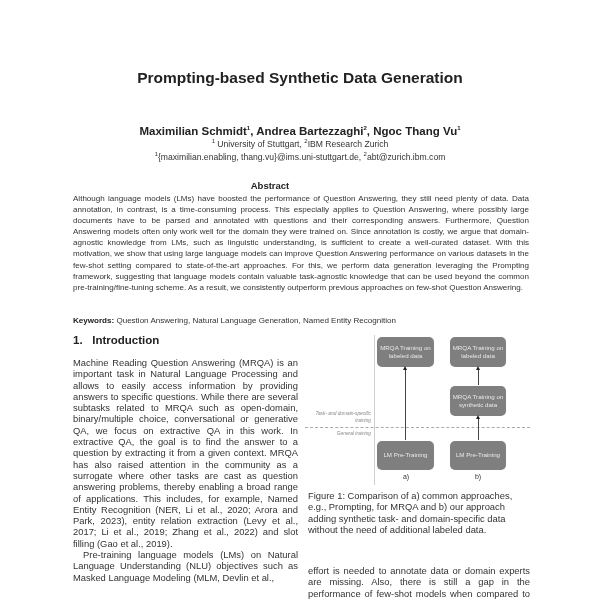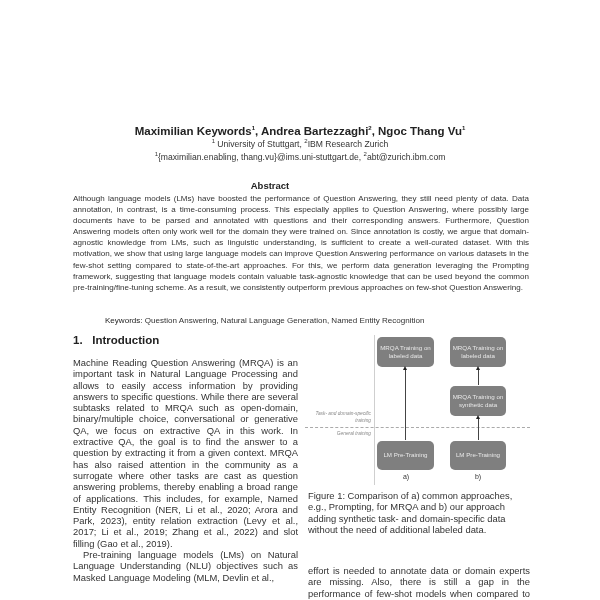--- a/index.html
+++ b/index.html
@@ -6,44 +6,45 @@
   body { width:600px; height:600px; position:relative; overflow:hidden; font-family:"Liberation Sans", sans-serif; color:#1a1a1a; }
   .abs { position:absolute; }
   .title { left:0; width:600px; top:68px; text-align:center; font-weight:bold; font-size:15.5px; line-height:19px; color:#222; }
   .authors { left:0; width:600px; top:125px; text-align:center; font-weight:bold; font-size:11.5px; color:#222; }
   .affil { left:0; width:600px; top:139px; text-align:center; font-size:8.6px; color:#333; }
   .emails { left:0; width:600px; top:152px; text-align:center; font-size:8.6px; color:#333; }
   sup { font-size:6px; vertical-align:super; line-height:0; }
   .abstract-head { left:0; width:540px; top:180px; text-align:center; font-weight:bold; font-size:9.5px; color:#222; }
   .abstract-body { left:73px; width:456px; top:193px; font-size:8.05px; line-height:11.1px; text-align:justify; color:#333; }
   .keywords { left:73px; width:456px; top:316px; font-size:8.05px; color:#333; }
-  .keywords b { font-weight:normal; color:#222;margin-left:32px; }
+  .keywords b { font-weight:bold; color:#222; }
   .section-head { left:73px; width:226px; top:334px; text-align:left; font-weight:bold; font-size:11.5px; color:#222; }
   .col-left { left:73px; width:225px; top:357px; font-size:9.4px; line-height:11.3px; text-align:justify; color:#333; }
   .col-left p { margin:0; }
   .col-left p.indent { text-indent:10px; }
   .caption { left:308px; width:222px; top:490px; font-size:9.4px; line-height:11.3px; color:#333; }
   .col-right { left:308px; width:222px; top:565px; font-size:9.4px; line-height:11.3px; text-align:justify; color:#333; }
   .fig { left:305px; top:330px; width:230px; height:160px; }
   .vline { position:absolute; left:69px; top:5px; width:1px; height:150px; background:#cfcfcf; }
   .box { position:absolute; background:#7f7f7f; border-radius:5px; color:#e8e8e8; font-size:6.2px; line-height:8.5px; text-align:center; display:flex; align-items:center; justify-content:center; }
   .arrow { position:absolute; width:1px; background:#444; }
   .arrow::before { content:""; position:absolute; left:-2px; top:-3px; border-left:2.5px solid transparent; border-right:2.5px solid transparent; border-bottom:4px solid #222; }
   .dash { position:absolute; left:0; top:97px; width:225px; border-top:1px dashed #aaa; }
   .side-label { position:absolute; left:0; width:66px; text-align:right; font-size:4.8px; font-style:italic; color:#888; line-height:7px; }
   .sub-label { position:absolute; font-size:7px; color:#333; width:20px; text-align:center; }
 </style>
 </head>
 <body>
 
 <div class="abs title">
+  <div>Prompting-based Synthetic Data Generation</div>
 </div>
 
 <div class="abs authors">
-  <span>Maximilian Keywords</span><sup>1</sup>,
+  <span>Maximilian Schmidt</span><sup>1</sup>,
   <span>Andrea Bartezzaghi</span><sup>2</sup>,
   <span>Ngoc Thang Vu</span><sup>1</sup>
 </div>
 
 <div class="abs affil">
   <sup>1</sup> <span>University of Stuttgart</span>,
   <sup>2</sup><span>IBM Research Zurich</span>
 </div>
 
 <div class="abs emails">

